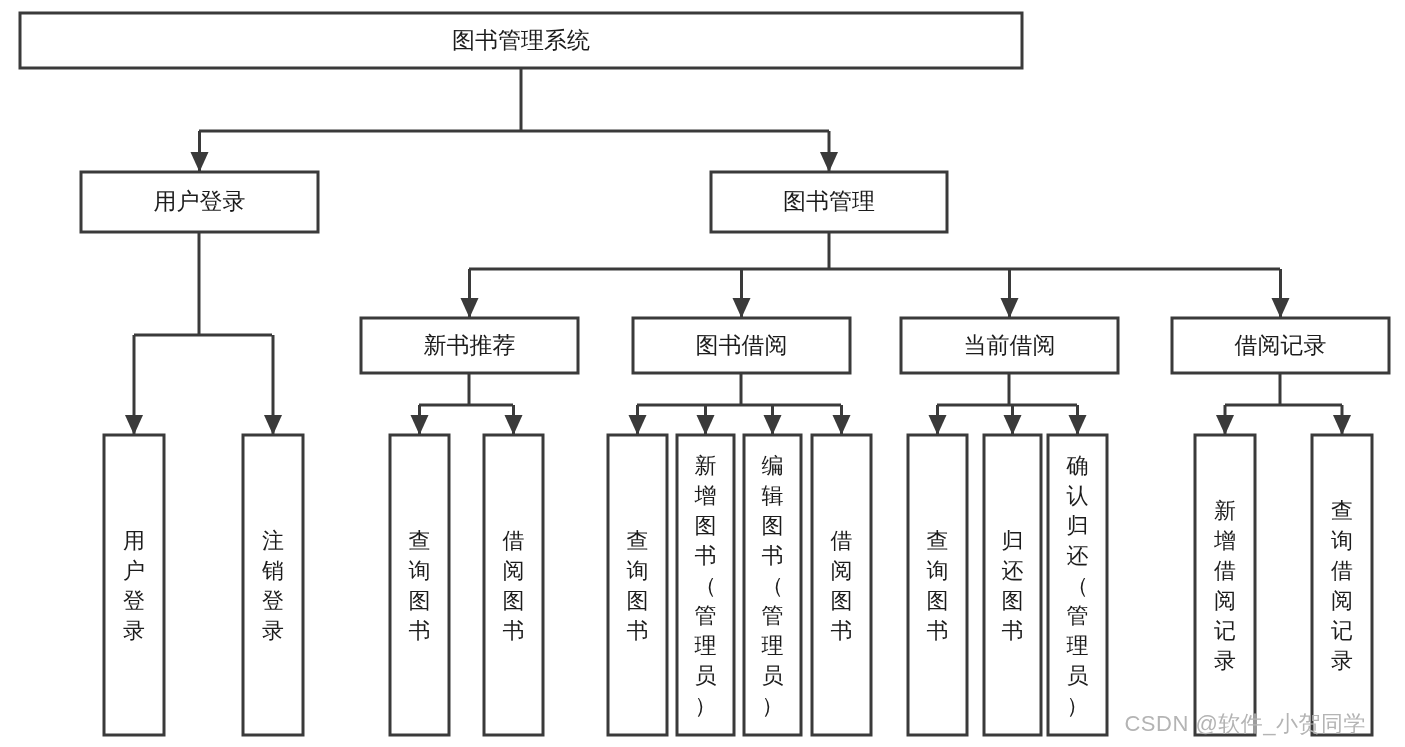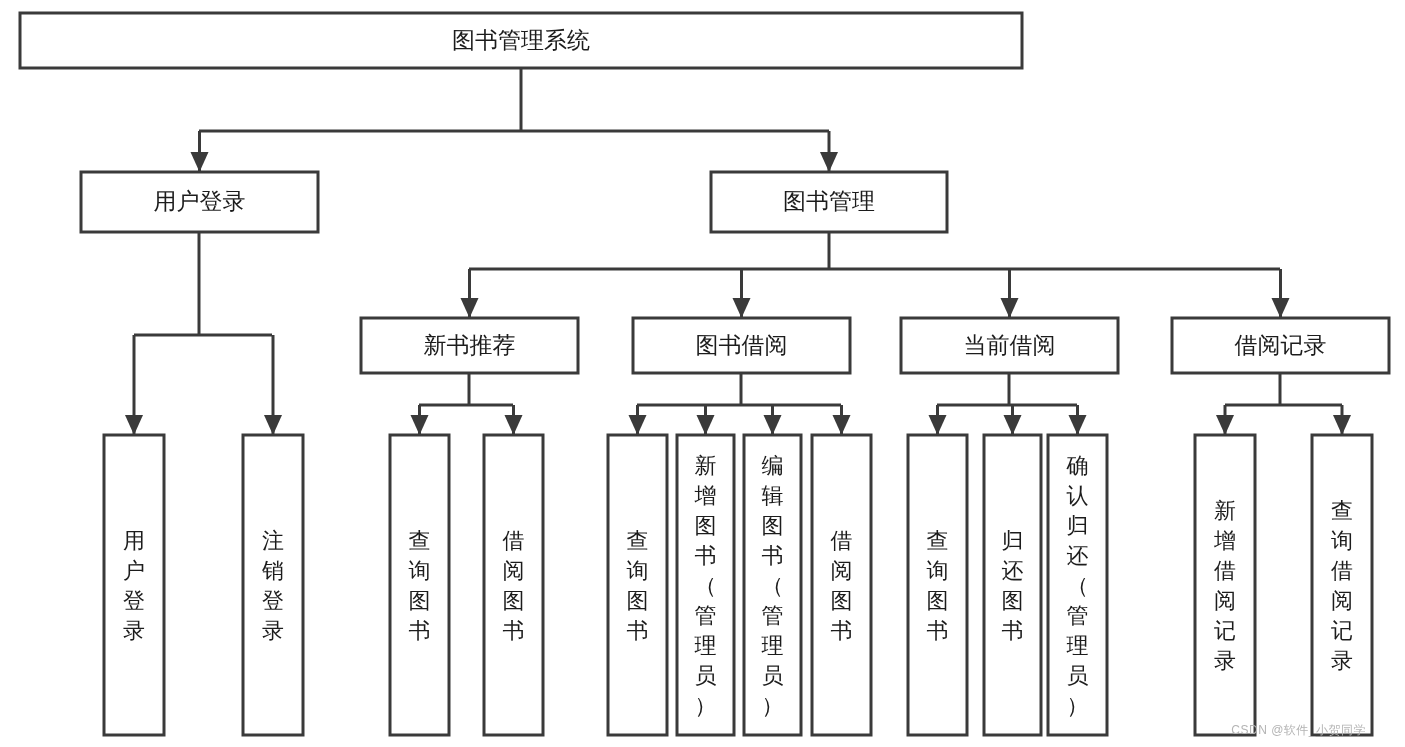--- a/index.html
+++ b/index.html
@@ -47,21 +47,21 @@
     font-size: 23px;
     fill: #1c1c1c;
     text-anchor: middle;
     dominant-baseline: middle;
   }
   .watermark {
     position: absolute;
     right: 16px;
     bottom: 8px;
     font-family: "Liberation Sans", "DejaVu Sans", sans-serif;
-    font-size: 12px;
+    font-size: 22px;
     color: #b4b4b4;
     letter-spacing: 0.5px;
     white-space: nowrap;
     pointer-events: none;
   }
 </style>
 </head>
 <body>
 
 <div id="diagram-root">

